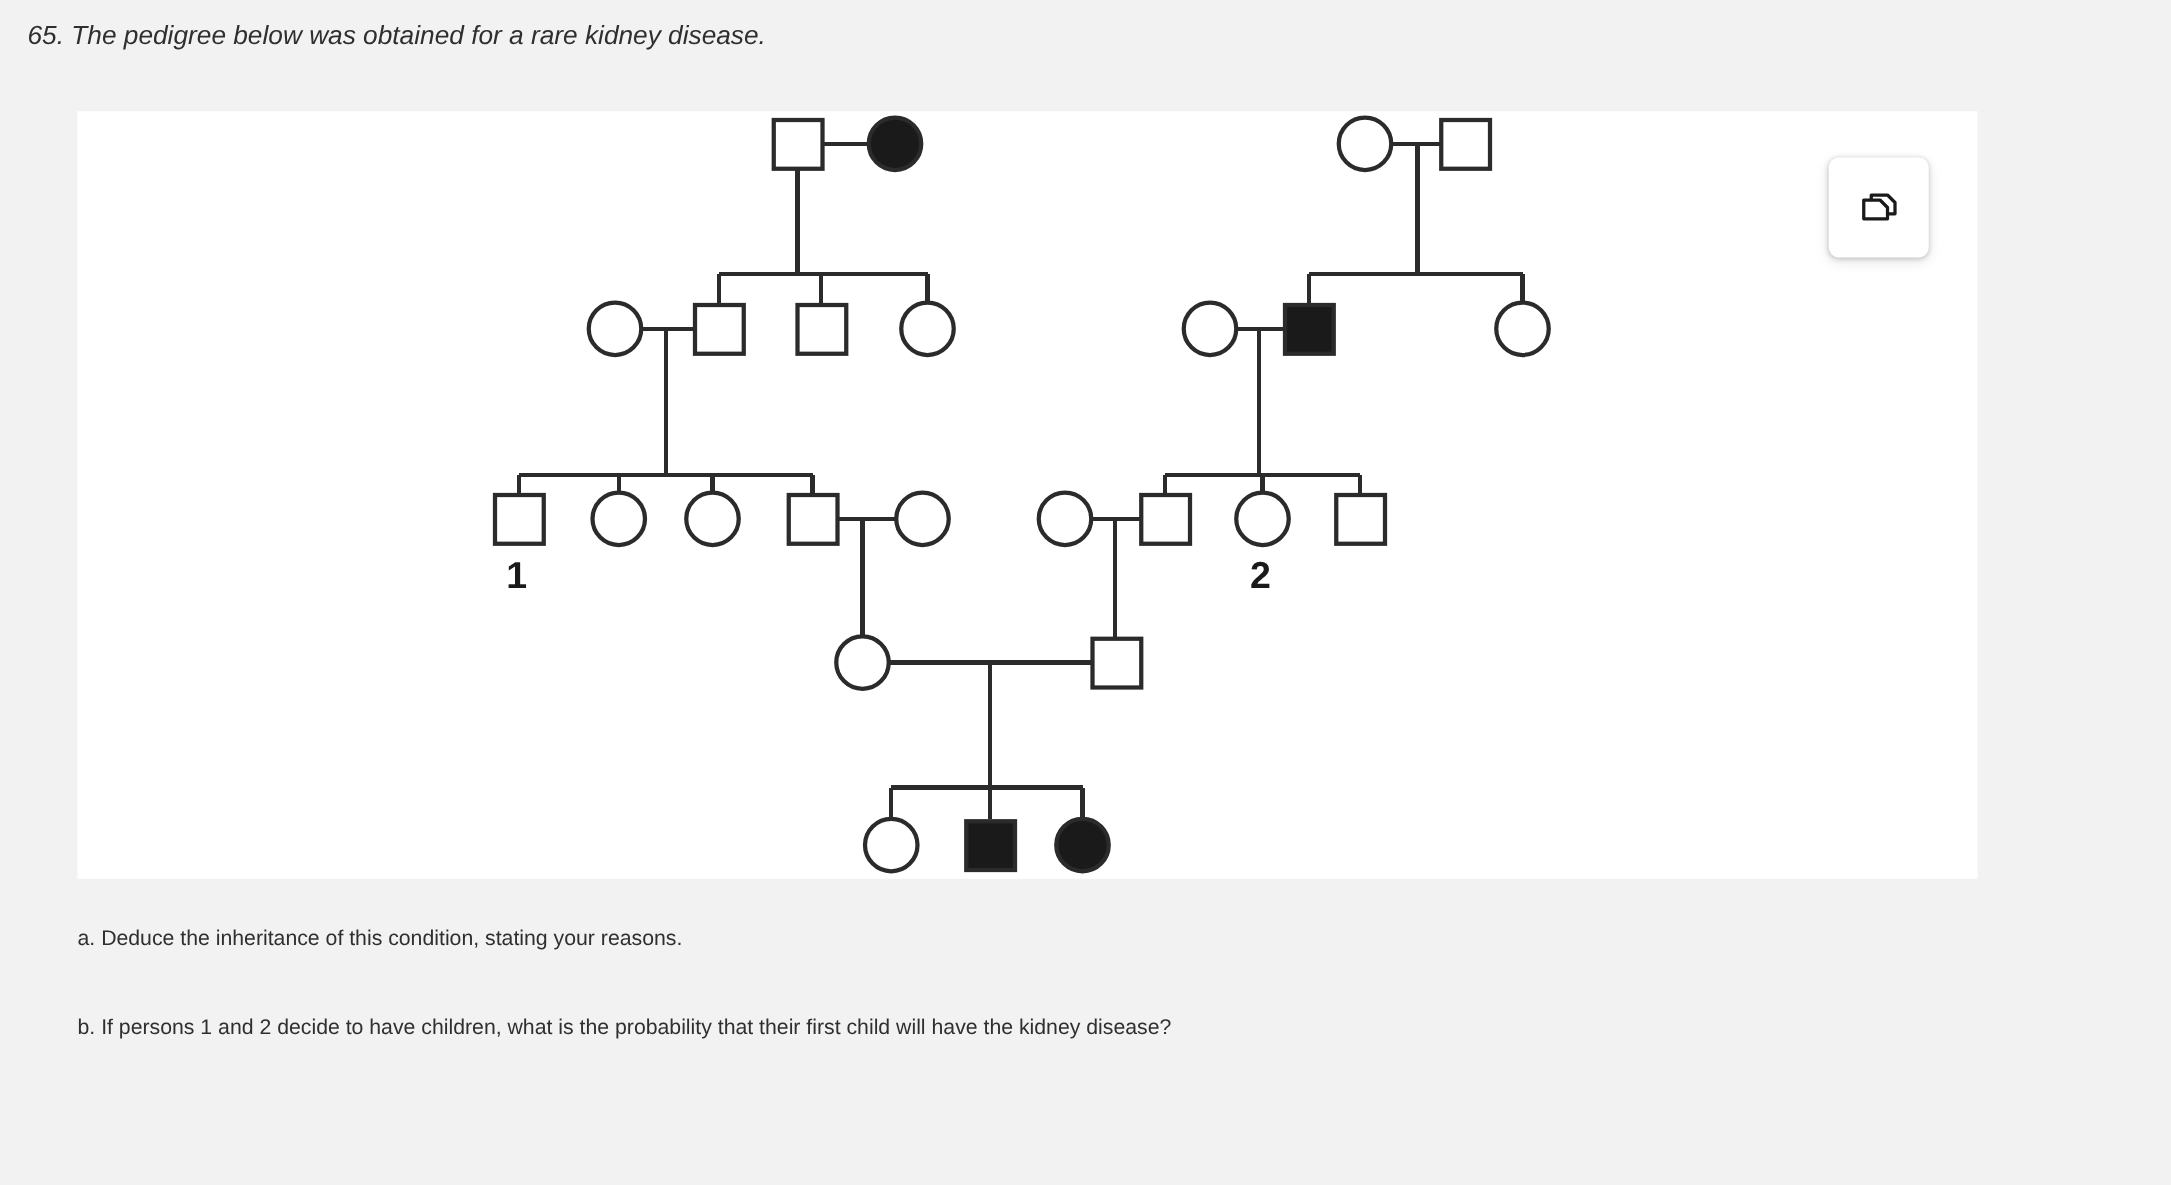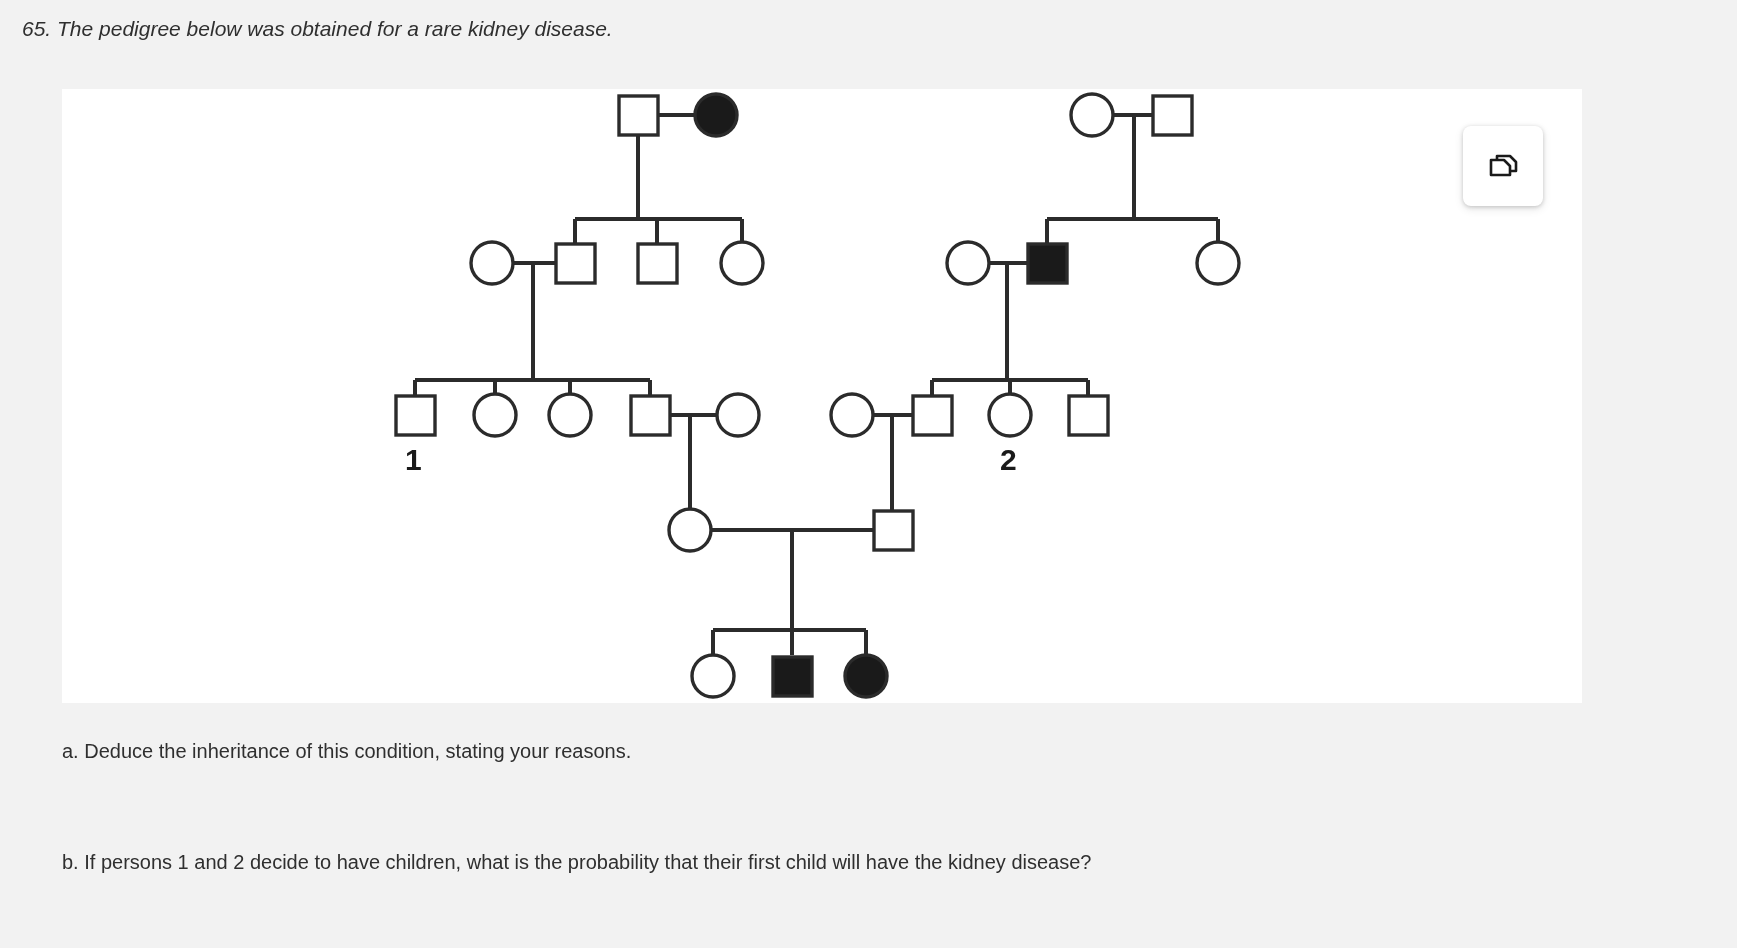--- a/index.html
+++ b/index.html
@@ -18,25 +18,25 @@
     font-style:italic;
   }
   .figure-card{
     position:absolute;left:62px;top:89px;
     width:1520px;height:614px;
     background:#ffffff;
   }
   .figure-card svg{display:block;}
   .part{
     position:absolute;left:62px;
-    font-size:20px;line-height:30px;color:#2f2f2f;
+    font-size:17px;line-height:30px;color:#2f2f2f;
     white-space:nowrap;
   }
   .part-a{top:736px;}
-  .part-b{top:807px;margin-top:40px;}
+  .part-b{top:807px;}
   .float-btn{
     position:absolute;left:1463px;top:126px;
     width:80px;height:80px;
     background:#ffffff;
     border-radius:8px;
     box-shadow:0 1px 4px rgba(0,0,0,.18),0 3px 10px rgba(0,0,0,.10);
     display:flex;align-items:center;justify-content:center;
     cursor:pointer;
   }
   .float-btn svg{display:block;}

